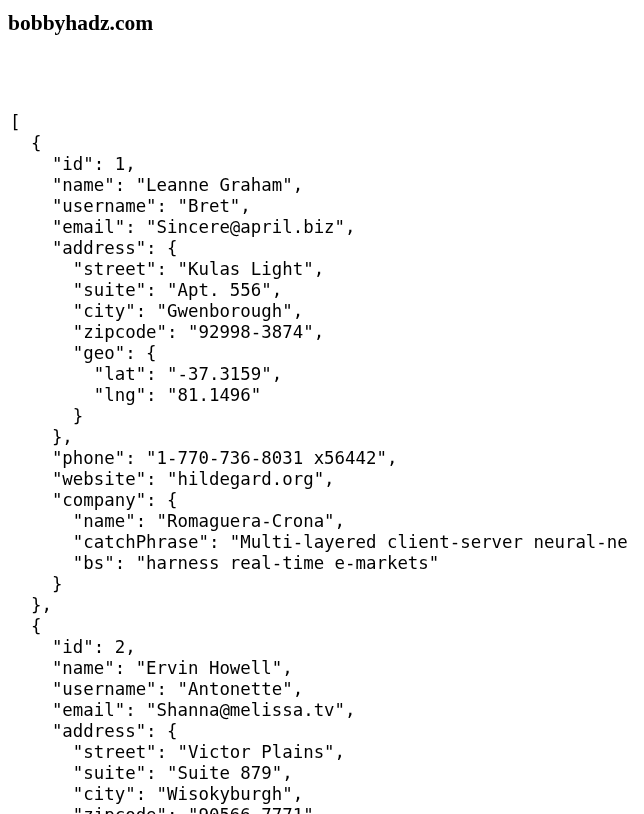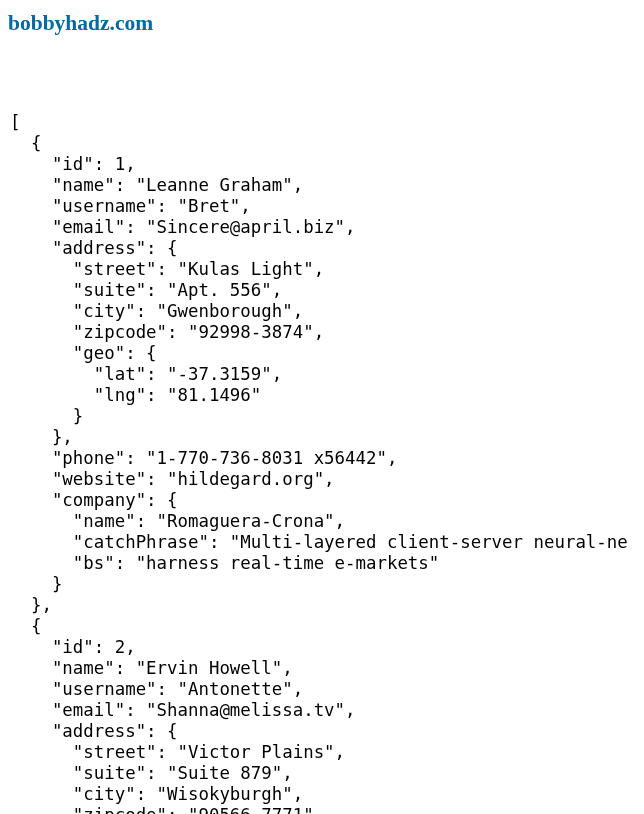--- a/index.html
+++ b/index.html
@@ -15,21 +15,21 @@
     }
     .site-title {
       position: absolute;
       left: 8px;
       top: 9px;
       margin: 0;
       font-family: "Liberation Serif", "DejaVu Serif", serif;
       font-weight: bold;
       font-size: 21.5px;
       line-height: 28px;
-      color: #0369a1;
+      color: #000000;
       white-space: nowrap;
     }
     .json-output {
       position: absolute;
       left: 10px;
       top: 112px;
       margin: 0;
       font-family: "DejaVu Sans Mono", "Liberation Mono", monospace;
       font-size: 17.4px;
       line-height: 21px;

